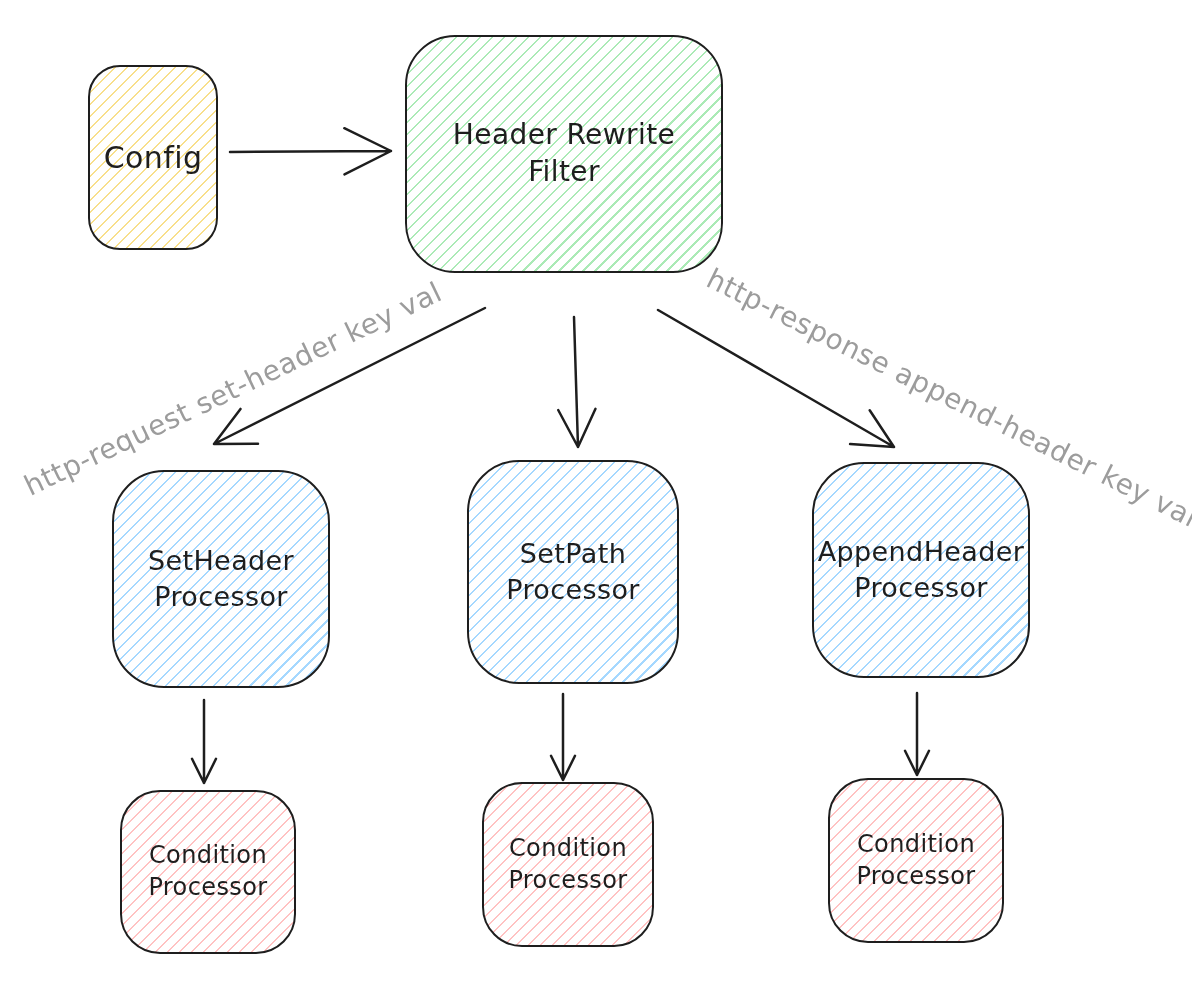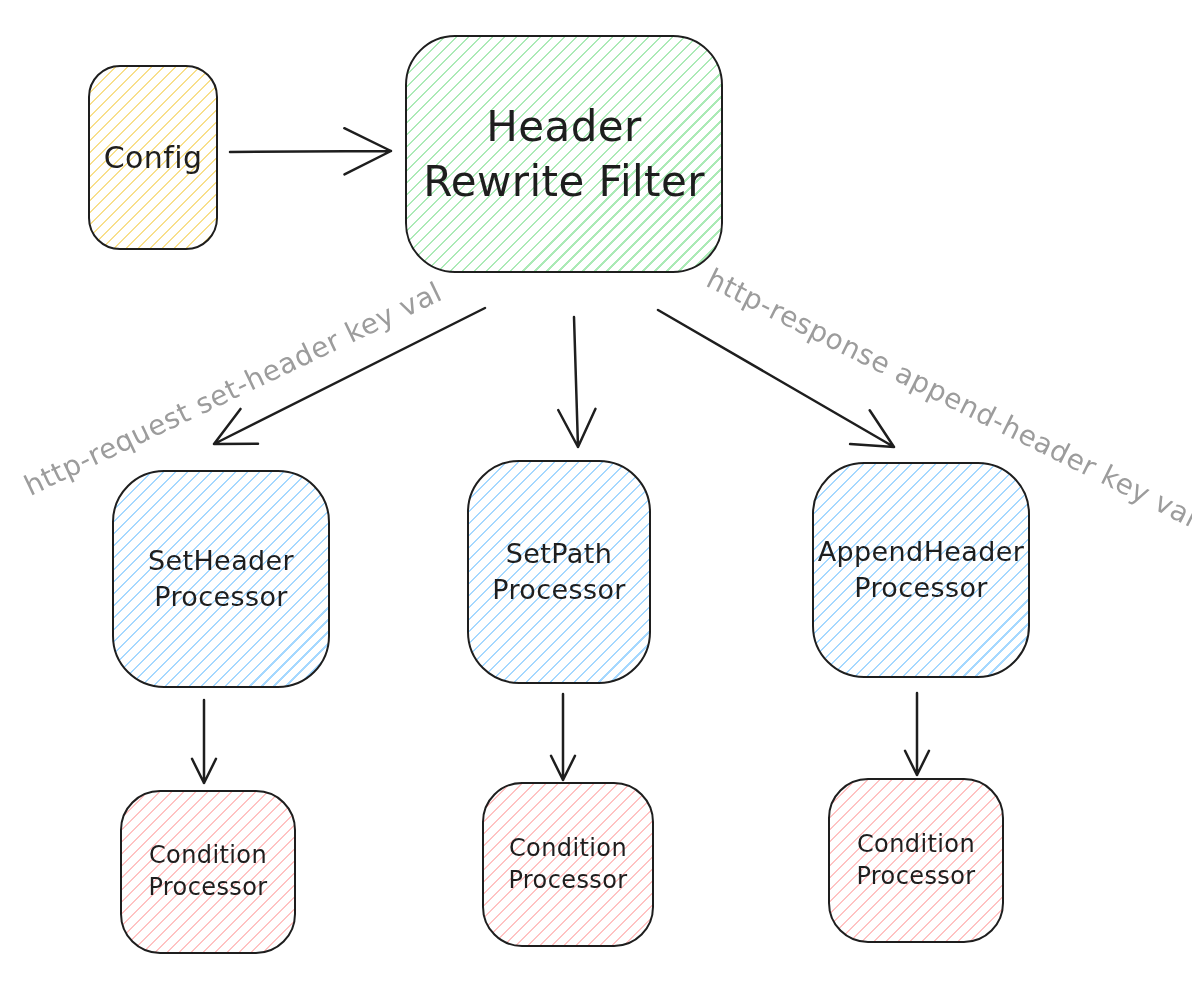--- a/index.html
+++ b/index.html
@@ -59,26 +59,26 @@
       <path d="M 658 310 L 894 447 M 850.1 444.1 L 894 447 M 869.7 410.3 L 894 447" fill="none" stroke="#1e1e1e" stroke-width="2.5" stroke-linecap="round" stroke-linejoin="round"></path>
       <path d="M 204 700 L 204 783 M 192.0 758.8 L 204 783 M 216.0 758.8 L 204 783" fill="none" stroke="#1e1e1e" stroke-width="2.5" stroke-linecap="round" stroke-linejoin="round"></path>
       <path d="M 563 694 L 563 780 M 551.0 755.8 L 563 780 M 575.0 755.8 L 563 780" fill="none" stroke="#1e1e1e" stroke-width="2.5" stroke-linecap="round" stroke-linejoin="round"></path>
       <path d="M 917 693 L 917 775 M 905.0 750.8 L 917 775 M 929.0 750.8 L 917 775" fill="none" stroke="#1e1e1e" stroke-width="2.5" stroke-linecap="round" stroke-linejoin="round"></path>
     </svg>
 
 <div class="node" style="left: 88px; top: 65px; width: 130px; height: 185px; border-radius: 32px; border-color: rgb(30, 30, 30); background-image: repeating-linear-gradient(135deg, rgb(248, 223, 139) 0px, rgb(248, 223, 139) 1.7px, transparent 1.7px, transparent 8.5px);">
       <span class="lbl" style="font-size: 30px; color: rgb(30, 30, 30);">Config</span>
     </div>
     <div class="node" style="left: 405px; top: 35px; width: 318px; height: 238px; border-radius: 50px; border-color: rgb(30, 30, 30); background-image: repeating-linear-gradient(135deg, rgb(171, 234, 182) 0px, rgb(171, 234, 182) 1.7px, transparent 1.7px, transparent 8.5px);">
-      <span class="lbl" style="font-size: 42px; color: rgb(30, 30, 30);">Header Rewrite Filter</span>
+      <span class="lbl" style="font-size: 28px; color: rgb(30, 30, 30);">Header Rewrite Filter</span>
     </div>
     <div class="node" style="left: 112px; top: 470px; width: 218px; height: 218px; border-radius: 52px; border-color: rgb(30, 30, 30); background-image: repeating-linear-gradient(135deg, rgb(165, 216, 255) 0px, rgb(165, 216, 255) 1.7px, transparent 1.7px, transparent 8.5px);">
       <span class="lbl" style="font-size: 27px; color: rgb(30, 30, 30);">SetHeader Processor</span>
     </div>
-    <div class="node" style="left: 467px; top: 460px; width: 184px; height: 224px; border-radius: 52px; border-color: rgb(30, 30, 30); background-image: repeating-linear-gradient(135deg, rgb(165, 216, 255) 0px, rgb(165, 216, 255) 1.7px, transparent 1.7px, transparent 8.5px);">
+    <div class="node" style="left: 467px; top: 460px; width: 212px; height: 224px; border-radius: 52px; border-color: rgb(30, 30, 30); background-image: repeating-linear-gradient(135deg, rgb(165, 216, 255) 0px, rgb(165, 216, 255) 1.7px, transparent 1.7px, transparent 8.5px);">
       <span class="lbl" style="font-size: 27px; color: rgb(30, 30, 30);">SetPath Processor</span>
     </div>
     <div class="node" style="left: 812px; top: 462px; width: 218px; height: 216px; border-radius: 52px; border-color: rgb(30, 30, 30); background-image: repeating-linear-gradient(135deg, rgb(165, 216, 255) 0px, rgb(165, 216, 255) 1.7px, transparent 1.7px, transparent 8.5px); text-align: center;">
       <span class="lbl" style="font-size: 27px; color: rgb(30, 30, 30);">AppendHeader Processor</span>
     </div>
     <div class="node" style="left: 120px; top: 790px; width: 176px; height: 164px; border-radius: 40px; border-color: rgb(30, 30, 30); background-image: repeating-linear-gradient(135deg, rgb(255, 194, 194) 0px, rgb(255, 194, 194) 1.7px, transparent 1.7px, transparent 8.5px);">
       <span class="lbl" style="font-size: 24px; color: rgb(30, 30, 30);">Condition Processor</span>
     </div>
     <div class="node" style="left: 482px; top: 782px; width: 172px; height: 165px; border-radius: 40px; border-color: rgb(30, 30, 30); background-image: repeating-linear-gradient(135deg, rgb(255, 194, 194) 0px, rgb(255, 194, 194) 1.7px, transparent 1.7px, transparent 8.5px);">
       <span class="lbl" style="font-size: 24px; color: rgb(30, 30, 30);">Condition Processor</span>

